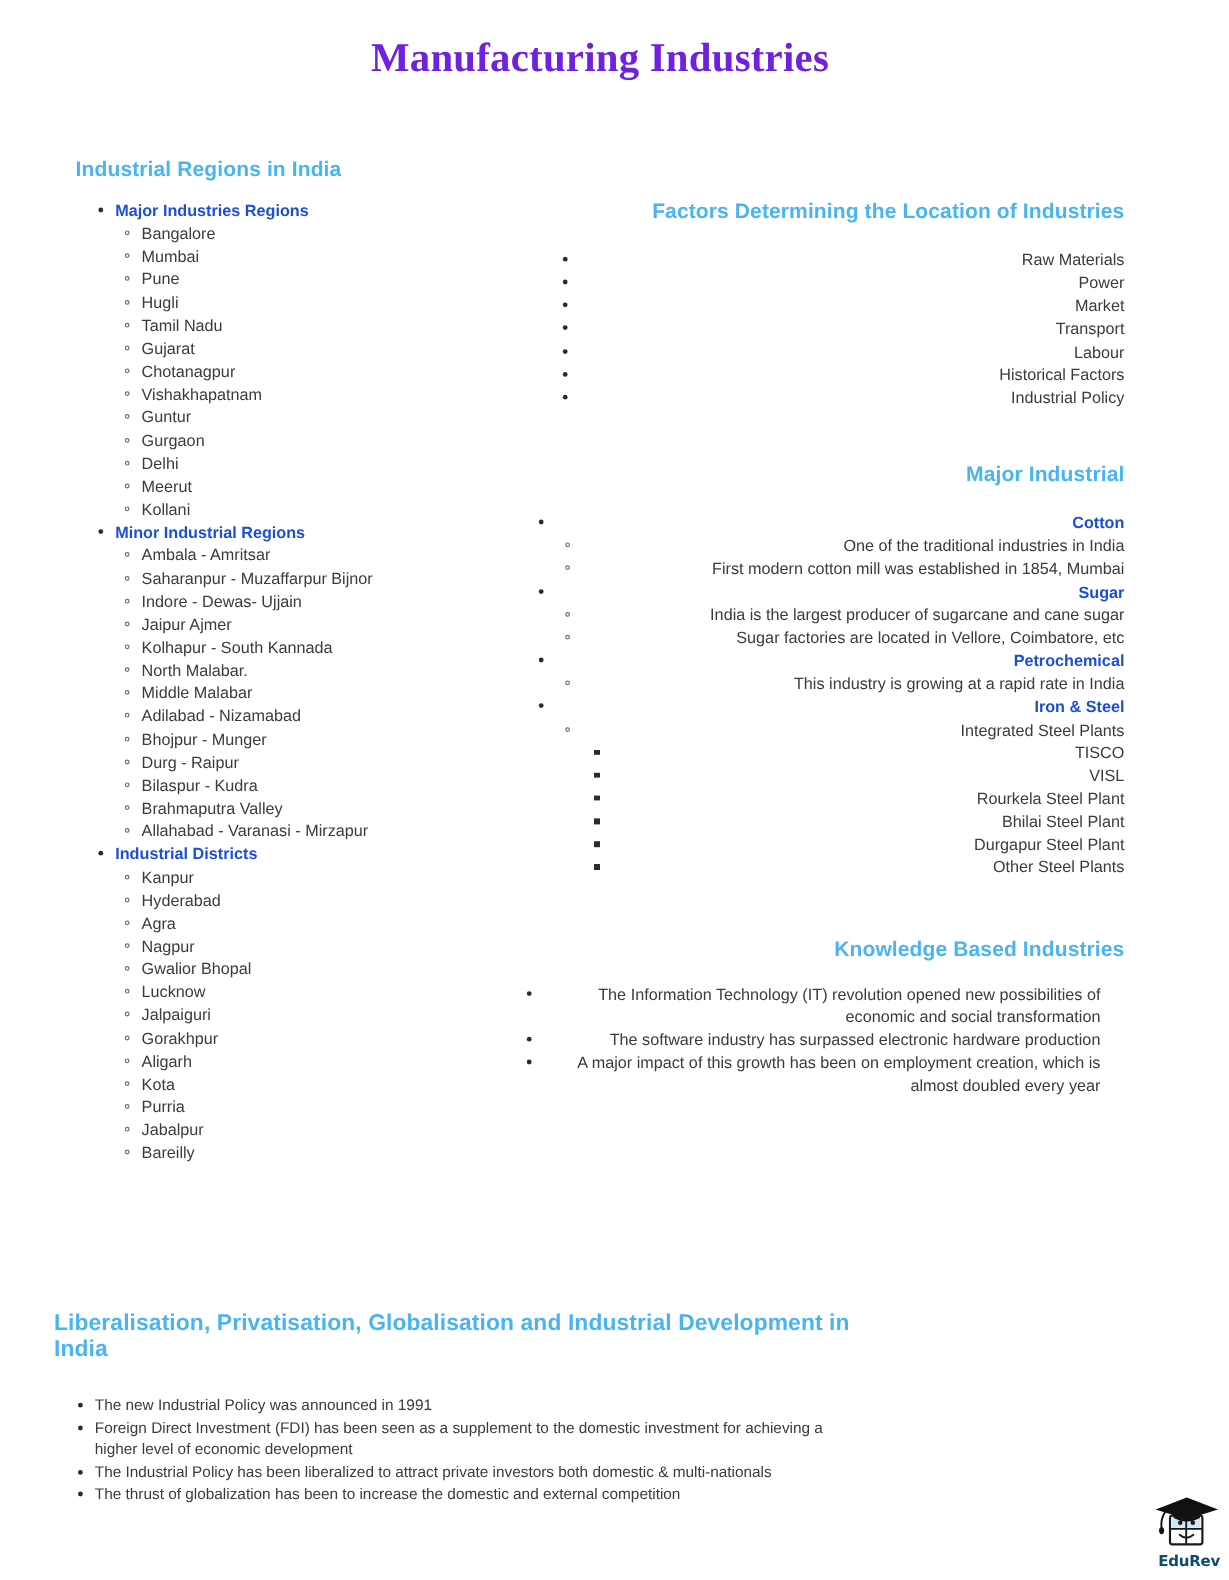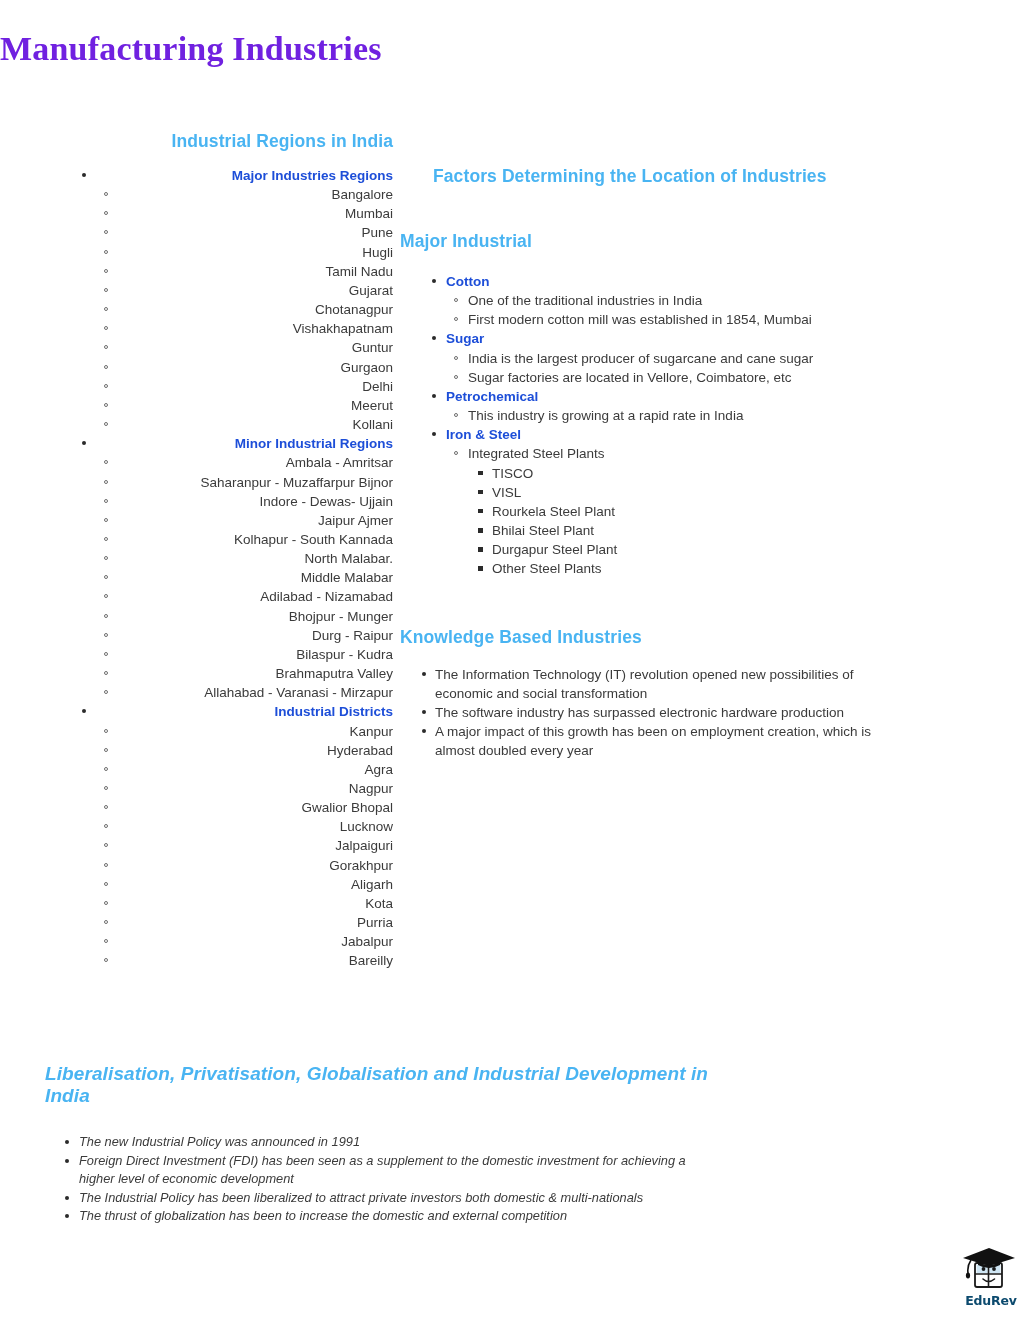--- a/index.html
+++ b/index.html
@@ -21,20 +21,21 @@
     width: 1024px;
     height: 1317px;
   }
 
   
   .doc-title {
     position: absolute;
     top: 30px;
     left: 0;
     width: 1000px;
+    text-align: center;
     font-family: "Liberation Serif", "DejaVu Serif", serif;
     font-weight: 700;
     font-size: 34px;
     letter-spacing: 0.2px;
     color: #7021e0;
   }
 
   
   .sec-heading {
     color: #49b4f2;
@@ -115,36 +116,36 @@
     height: 4.5px;
     background: #2b2b2b;
   }
 
   
   .left-col {
     position: absolute;
     left: 63px;
     top: 131px;
     width: 330px;
-    text-align: right;
   }
   .left-col .list-root {
     margin-top: 14px;
     margin-left: 17px;
   }
   .left-col .lvl1 > li {
     margin-bottom: 0px;
   }
 
   
   .right-col {
     position: absolute;
-    left: 400px;
+    left: 417px;
     top: 166px;
     width: 520px;
+    text-align: right;
   }
   .block-factors { }
   .block-factors .lvl1 {
     margin-top: 20px;
     margin-left: 50px;
   }
 
   .block-major {
     margin-top: 44px;
   }
@@ -162,23 +163,22 @@
     width: 480px;
   }
   .block-knowledge .lvl1 > li {
     padding-left: 15px;
   }
 
   
   .bottom-sec {
     position: absolute;
     left: 45px;
-    top: 1063px;
+    top: 1092px;
     width: 700px;
-    font-style: italic;
   }
   .bottom-sec .lvl1 {
     margin-top: 26px;
     margin-left: 18px;
     width: 660px;
   }
   .bottom-sec .lvl1 > li {
     font-size: 12.8px;
     line-height: 1.45;
     padding-left: 16px;
@@ -271,20 +271,29 @@
         <li>Jabalpur</li>
         <li>Bareilly</li>
       </ul>
     </ul>
   </div>
 
   <div class="right-col">
 
     <div class="block-factors">
       <div class="sec-heading" style="margin-left:33px;">Factors Determining the Location of Industries</div>
+      <ul class="lvl1">
+        <li>Raw Materials</li>
+        <li>Power</li>
+        <li>Market</li>
+        <li>Transport</li>
+        <li>Labour</li>
+        <li>Historical Factors</li>
+        <li>Industrial Policy</li>
+      </ul>
     </div>
 
     <div class="block-major">
       <div class="sec-heading">Major Industrial</div>
       <ul class="lvl1">
 
         <li class="bold-item">Cotton</li>
         <ul class="lvl2">
           <li>One of the traditional industries in India</li>
           <li>First modern cotton mill was established in 1854, Mumbai</li>

